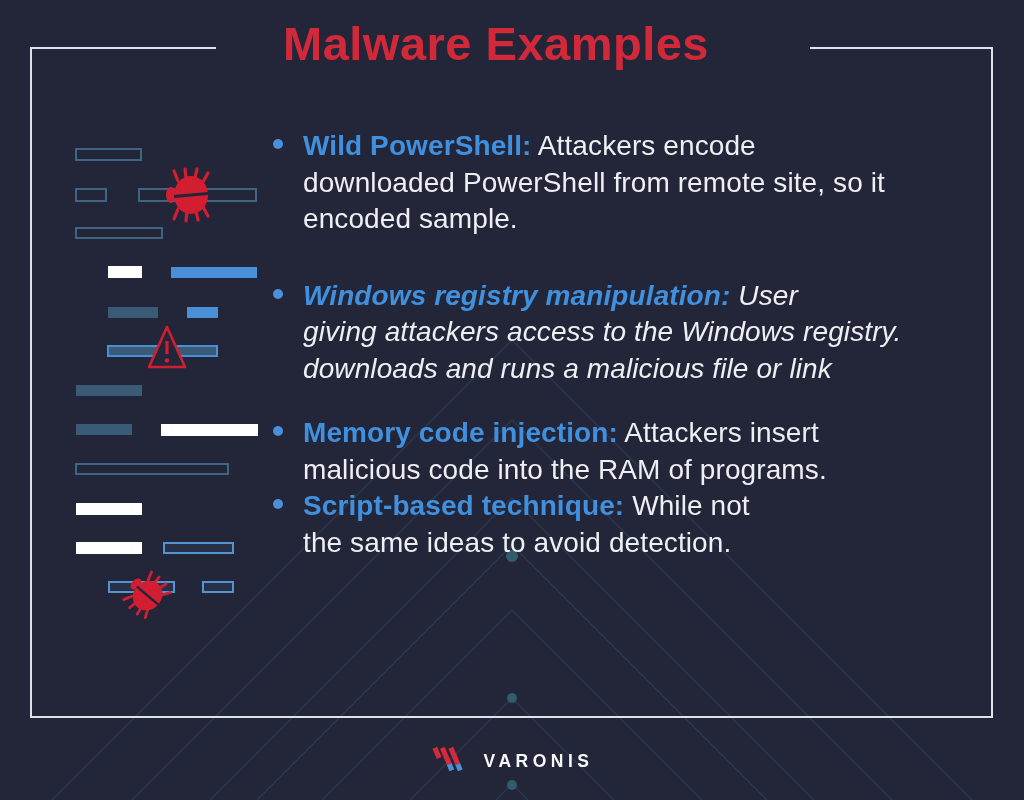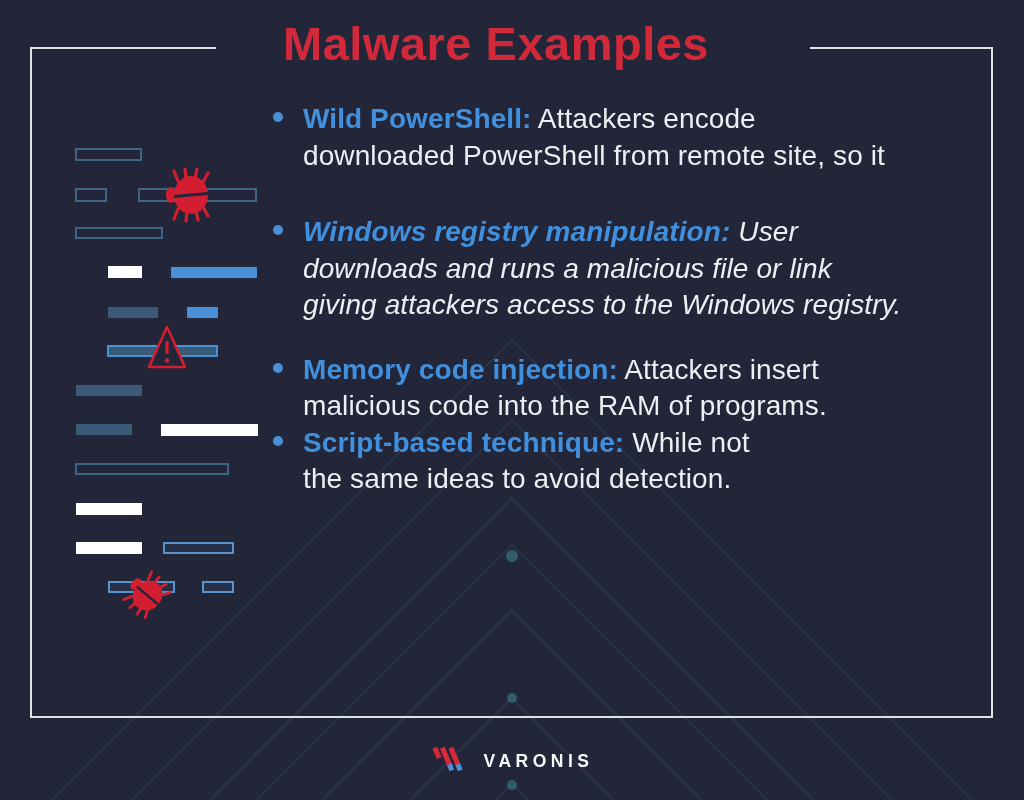--- a/index.html
+++ b/index.html
@@ -28,21 +28,21 @@
   
   .bar{position:absolute;box-sizing:border-box;}
   .bar-outline{border:2px solid #3e6584;}
   .bar-slate{background:#3a5a75;}
   .bar-blue{background:#4a90d9;}
   .bar-white{background:#ffffff;}
   .bar-bluestroke{border:2px solid #5793cf;background:rgba(74,144,217,0.10);}
   .bar-blueslate{border:2px solid #4a90d9;background:#3a5a75;}
   .art-icon{position:absolute;}
   
-  #list{position:absolute;left:273px;top:101px;width:700px;}
+  #list{position:absolute;left:273px;top:128px;width:700px;}
   .item{position:relative;padding-left:30px;}
   .item .dot{
     position:absolute;left:0;top:11px;width:10px;height:10px;border-radius:50%;
     background:#4a90d9;
   }
   .ln{
     white-space:nowrap;font-size:28px;line-height:36.5px;color:#edeff3;
     letter-spacing:0.1px;
   }
   .hd{color:#4190dd;font-weight:700;}
@@ -142,27 +142,28 @@
       <line x1="-16" y1="1.5" x2="18" y2="-1.5" stroke="#232539" stroke-width="3"></line>
     </svg>
   </div>
 
   <div id="list">
 
     <div class="item mb1">
       <span class="dot"></span>
       <div class="ln"><span class="hd">Wild PowerShell:</span><span> Attackers encode</span></div>
       <div class="ln">downloaded PowerShell from remote site, so it</div>
+      <div class="ln">encoded sample.</div>
     </div>
 
     <div class="item mb2">
       <span class="dot"></span>
       <div class="ln"><span class="hd">Windows registry manipulation:</span><span> User</span></div>
+      <div class="ln">giving attackers access to the Windows registry.</div>
       <div class="ln">downloads and runs a malicious file or link</div>
-      <div class="ln">giving attackers access to the Windows registry.</div>
     </div>
 
     <div class="item mb3">
       <span class="dot"></span>
       <div class="ln"><span class="hd">Memory code injection:</span><span> Attackers insert</span></div>
       <div class="ln">malicious code into the RAM of programs.</div>
     </div>
 
     <div class="item">
       <span class="dot"></span>

